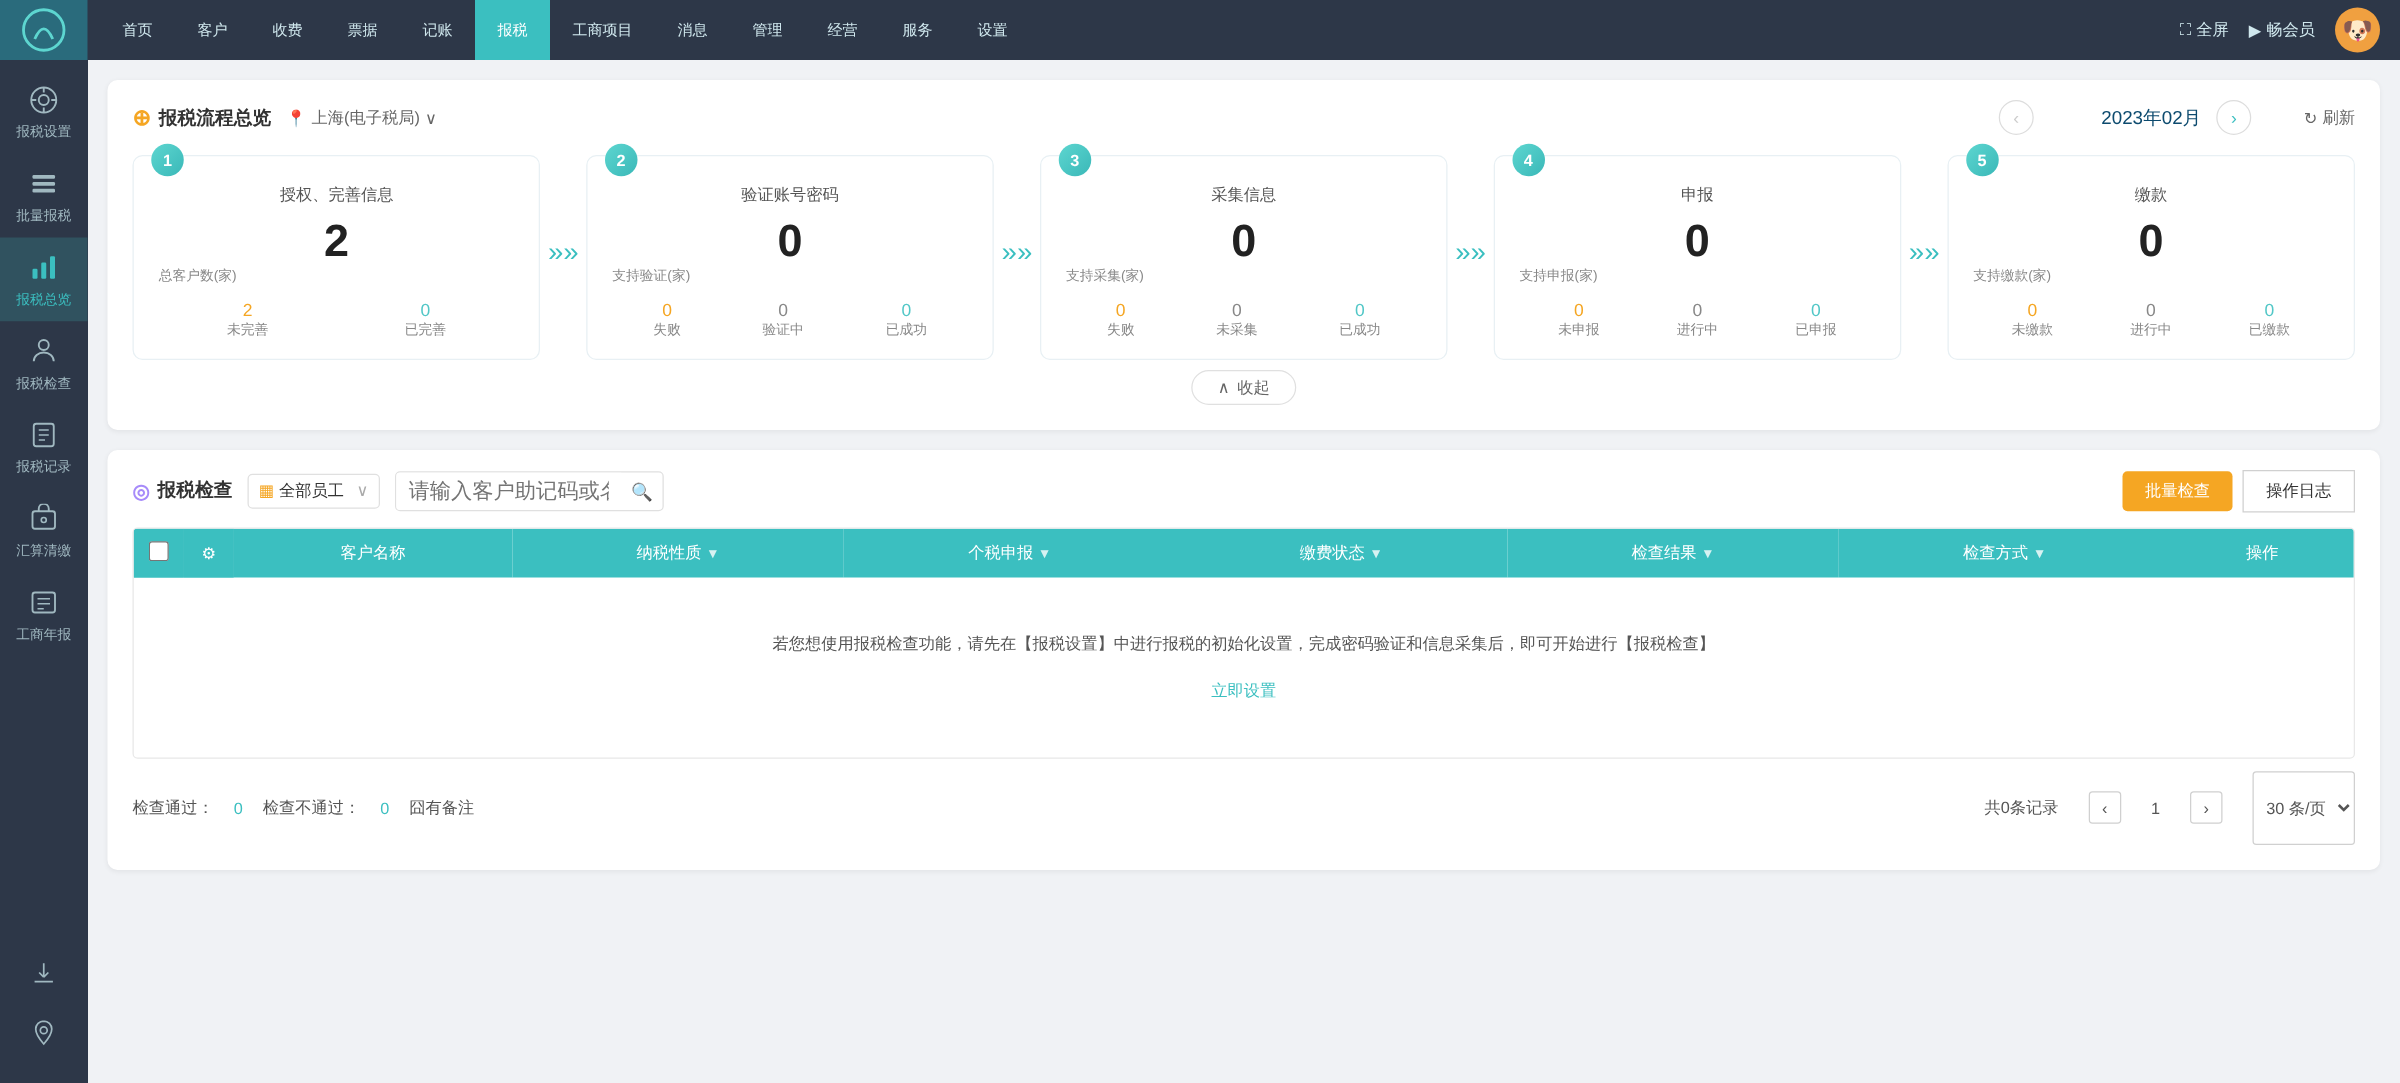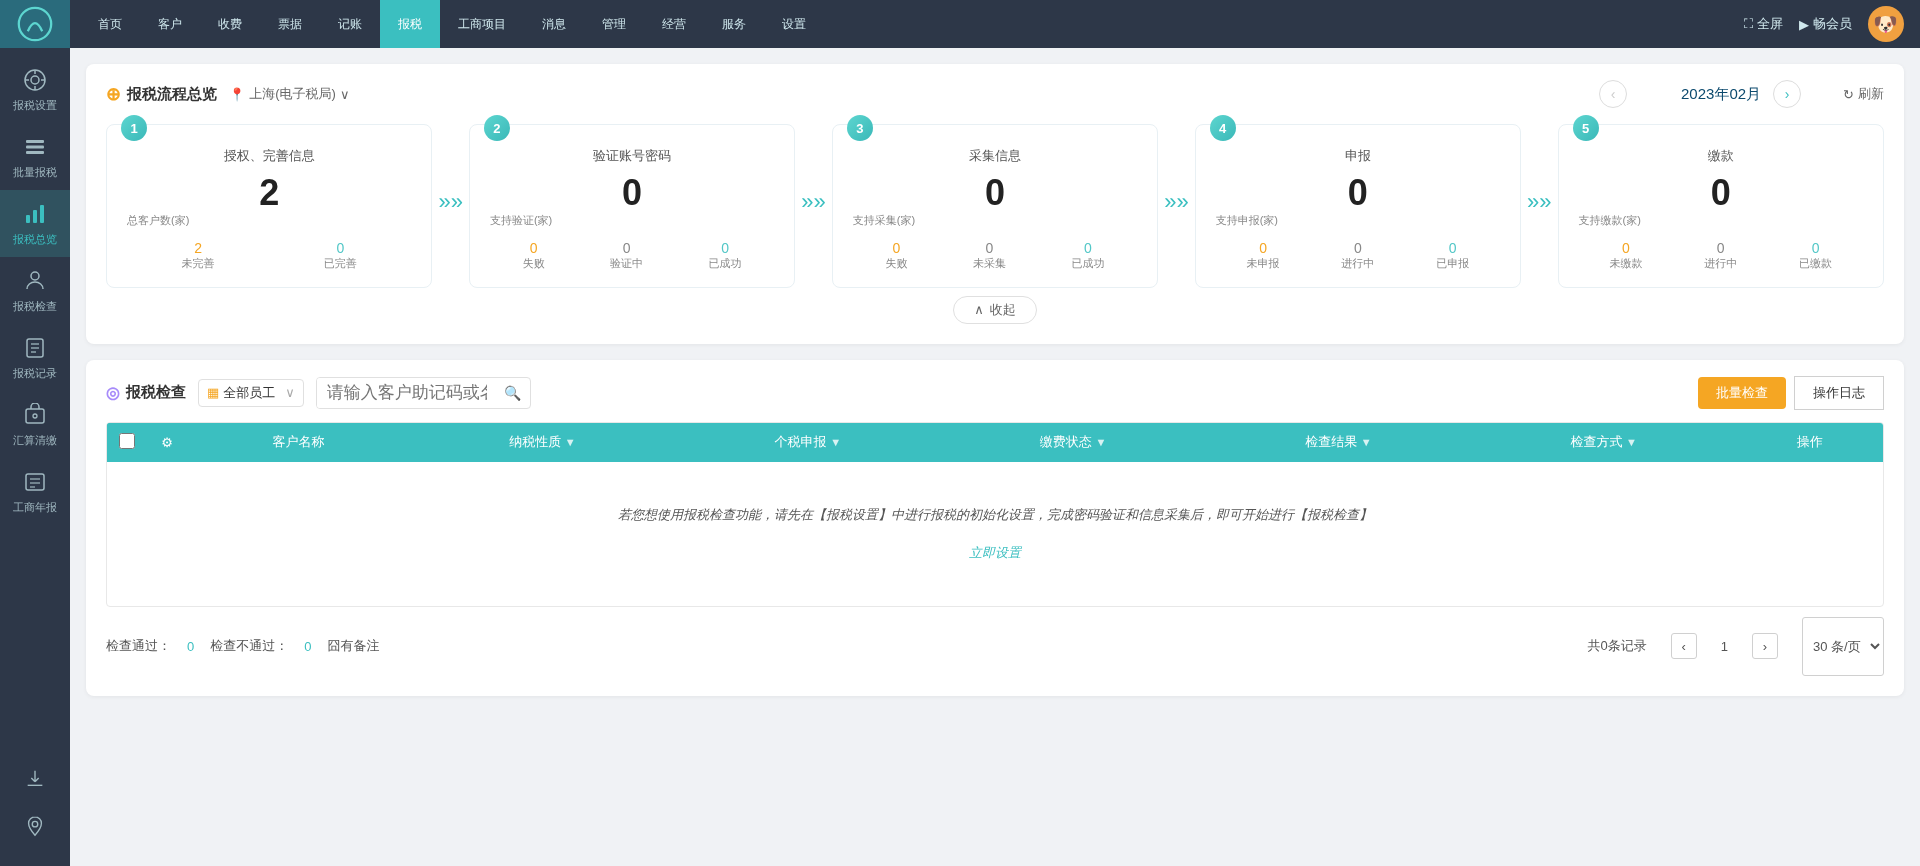--- a/index.html
+++ b/index.html
@@ -397,21 +397,20 @@
       height: 16px;
     }
 
     
     .empty-state {
       padding: 40px 20px;
       text-align: center;
       color: #555;
       font-size: 13px;
       line-height: 2;
-      font-style: italic;
     }
     .empty-state-link {
       color: #3bbfc0;
       cursor: pointer;
       text-decoration: none;
     }
 
     
     .table-scroll {
       max-height: 200px;

